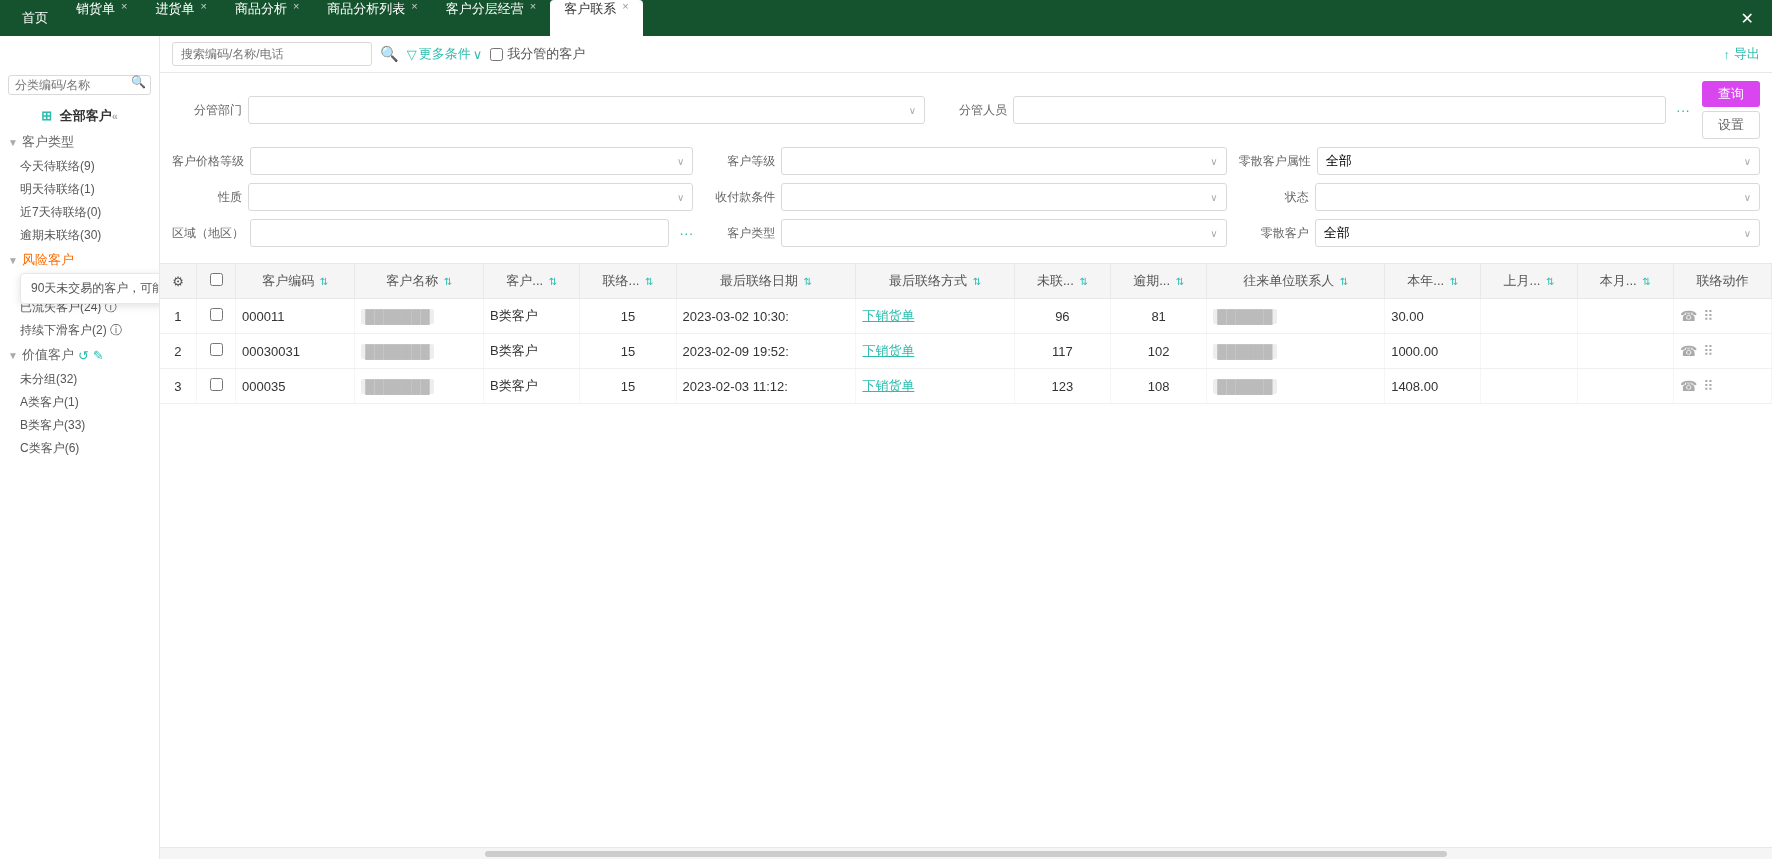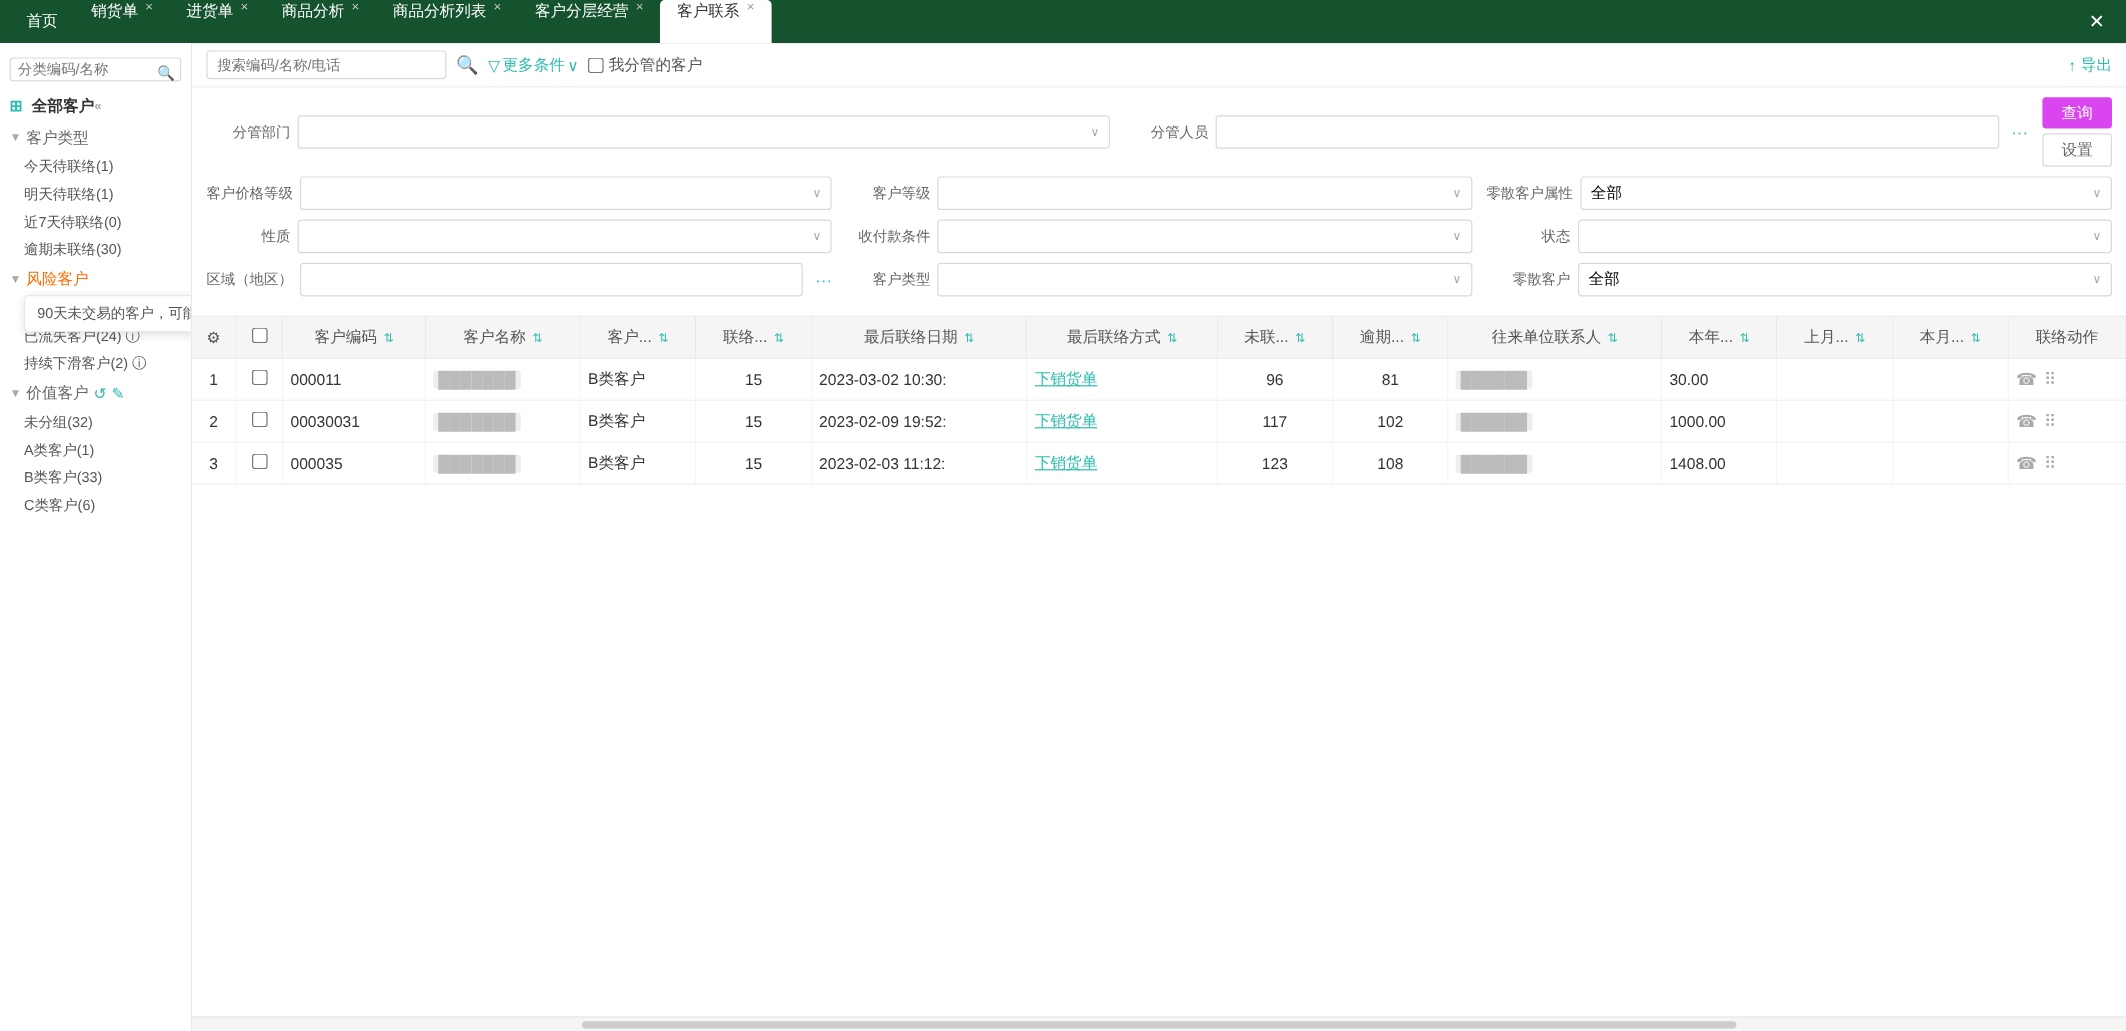--- a/index.html
+++ b/index.html
@@ -59,41 +59,42 @@
     .sidebar {
       width: 160px;
       background: #fff;
       border-right: 1px solid #e8e8e8;
       padding: 8px 0;
       flex-shrink: 0;
       overflow-y: auto;
     }
     .sidebar-search {
       display: flex;
-      align-items: flex-end;
+      align-items: flex-start;
       padding: 4px 8px;
       margin-bottom: 4px;
+      margin-top: 27px;
     }
     .sidebar-search input {
       border: 1px solid #d9d9d9;
       border-radius: 3px;
       padding: 2px 6px;
       font-size: 12px;
       width: 100%;
       outline: none;
     }
     .sidebar-search-icon {
       color: #aaa;
       margin-left: -20px;
       font-size: 12px;
     }
     .sidebar-all-customers {
       display: flex;
       align-items: center;
-      justify-content: flex-start;
+      justify-content: center;
       padding: 4px 8px;
       font-weight: bold;
       color: #333;
       cursor: pointer;
     }
     .sidebar-all-customers .icon-grid { color: #2dbdad; margin-right: 4px; }
     .sidebar-all-customers .collapse-icon { color: #aaa; font-size: 11px; }
     .sidebar-section-title {
       display: flex;
       align-items: center;
@@ -380,21 +381,21 @@
         <span class="icon-grid">⊞</span>
         <span>全部客户</span>
       </span>
       <span class="collapse-icon">«</span>
     </div>
 
     <div class="sidebar-section-title">
       <span class="arrow">▼</span>
       <span>客户类型</span>
     </div>
-    <div class="sidebar-item">今天待联络(1)</div>
+    <div class="sidebar-item">今天待联络(9)</div>
     <div class="sidebar-item">明天待联络(1)</div>
     <div class="sidebar-item">近7天待联络(0)</div>
     <div class="sidebar-item">逾期未联络(30)</div>
 
     <div class="sidebar-relative">
       <div class="sidebar-section-title warn">
         <span class="arrow">▼</span>
         <span>风险客户</span>
       </div>
       <div class="tooltip-box">90天未交易的客户，可能有流失风险。</div>

